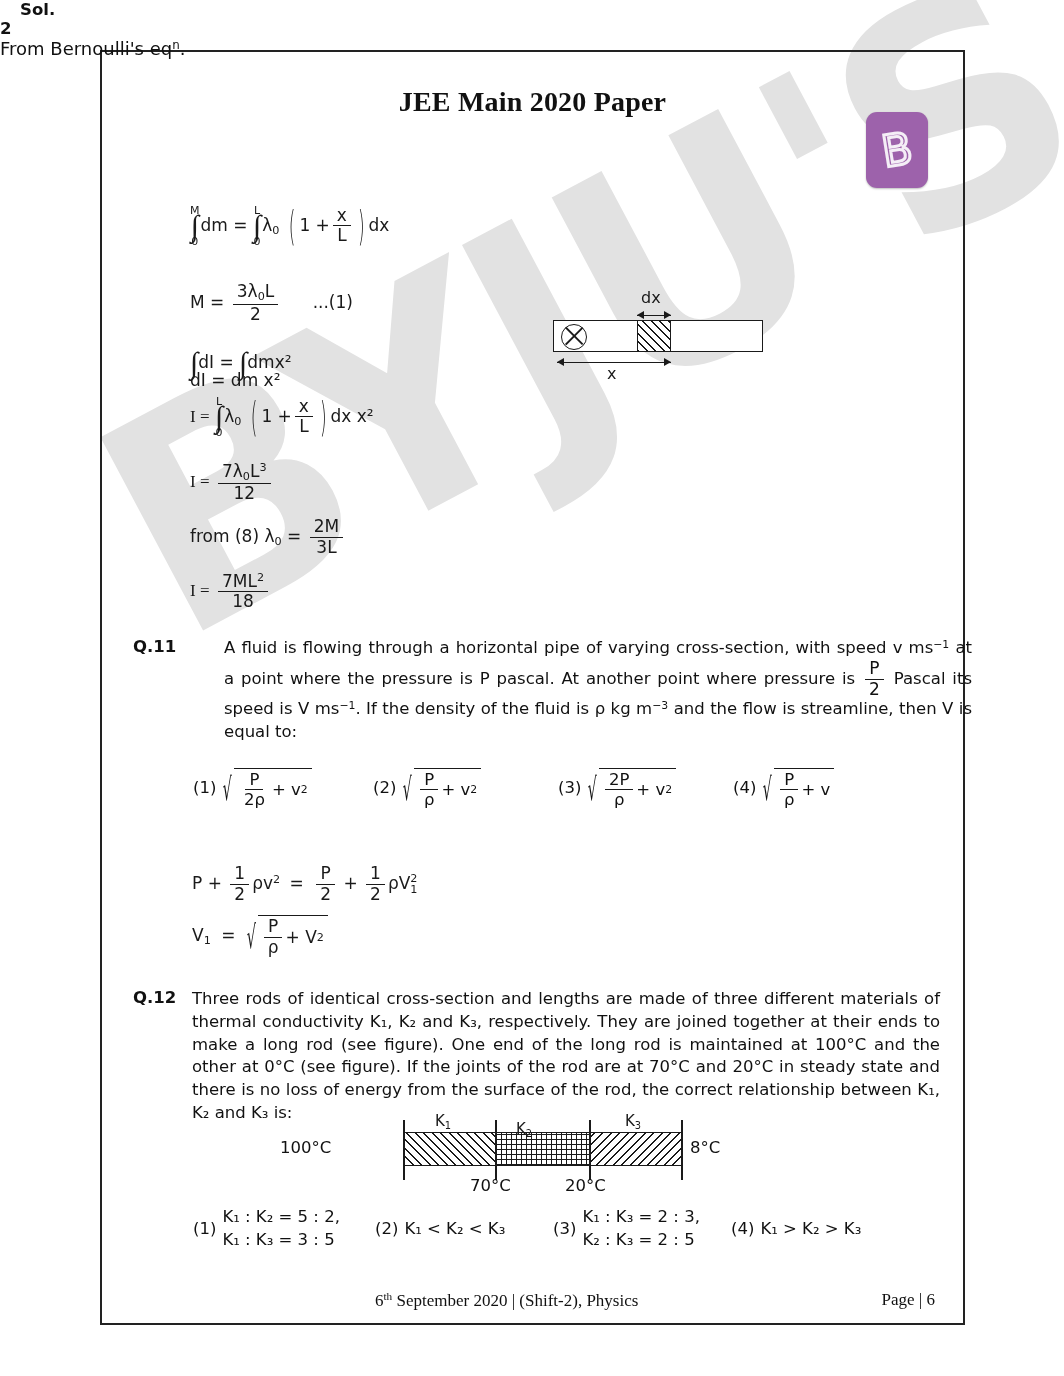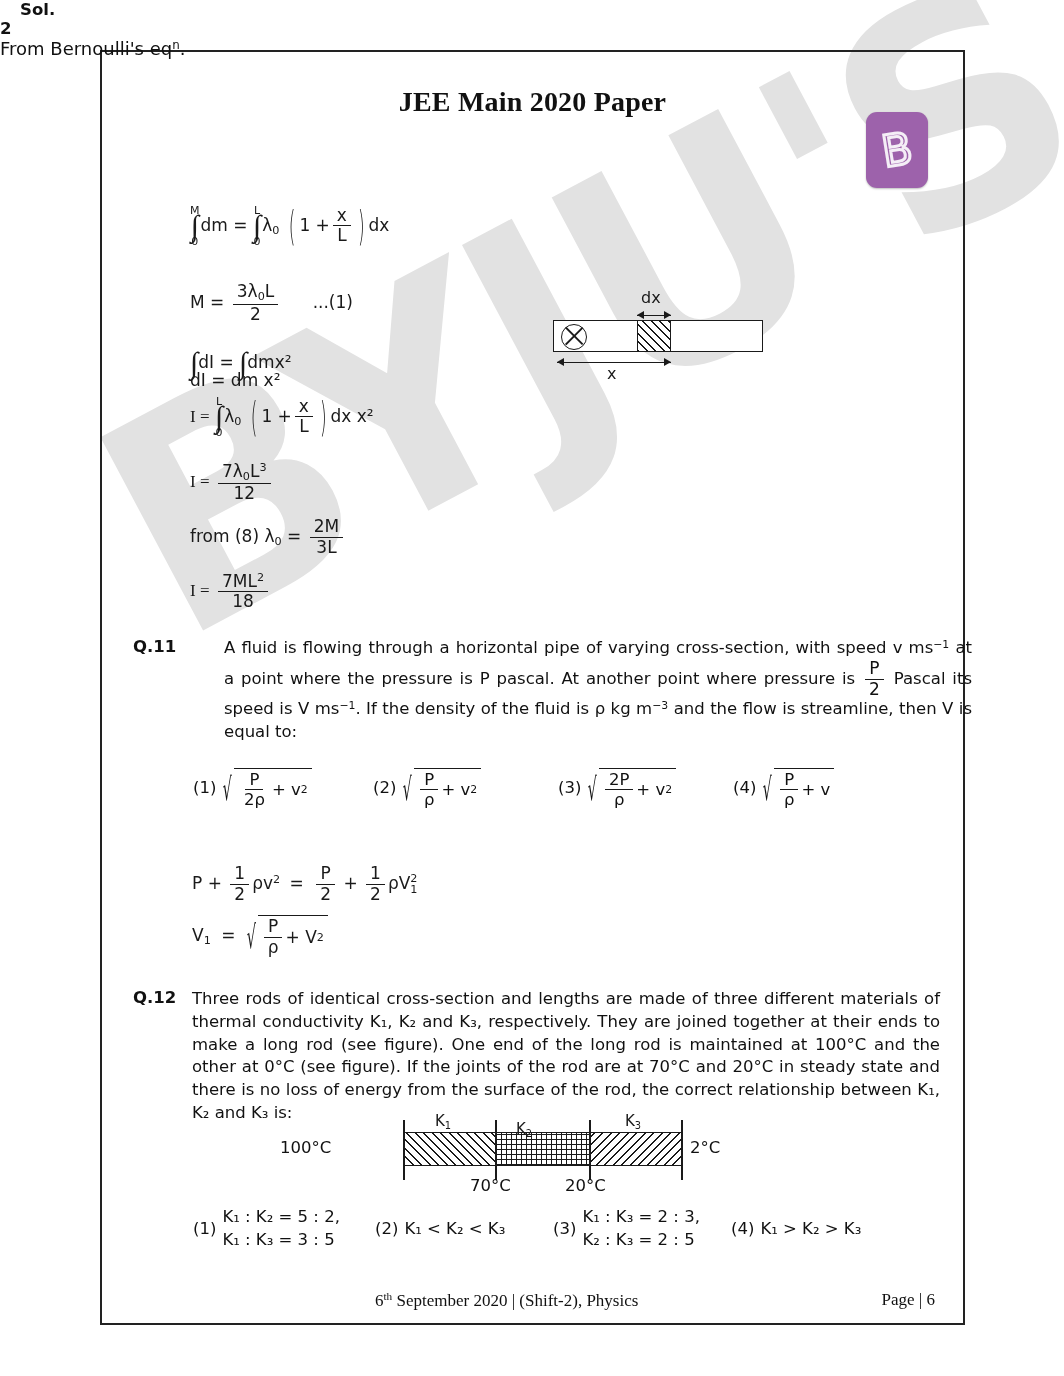--- a/index.html
+++ b/index.html
@@ -410,21 +410,21 @@
     <div class="rodwrap">
       <div class="seg s1"></div>
       <div class="seg s2"></div>
       <div class="seg s3"></div>
     </div>
     <div class="vbar v0"></div>
     <div class="vbar v1"></div>
     <div class="vbar v2"></div>
     <div class="vbar v3"></div>
     <div class="tlab t100">100°C</div>
-    <div class="tlab t0">2°C</div>
+    <div class="tlab t0">8°C</div>
     <div class="tlab t70">70°C</div>
     <div class="tlab t20">20°C</div>
   </div>
 
   <div class="opts" id="q12opts">
     <div class="opt" id="o12a">
       <span class="optwrap">
           <span>(1)</span>
       <span class="twoline">
             <span>K₁ : K₂ = 5 : 2,</span>

